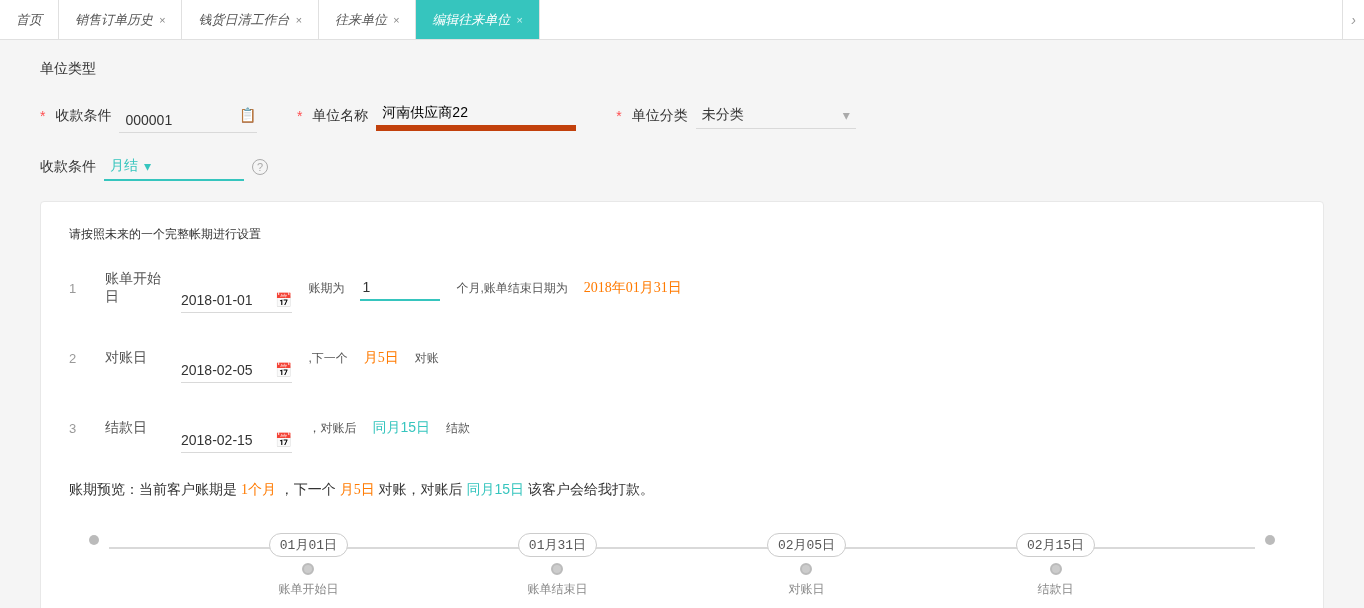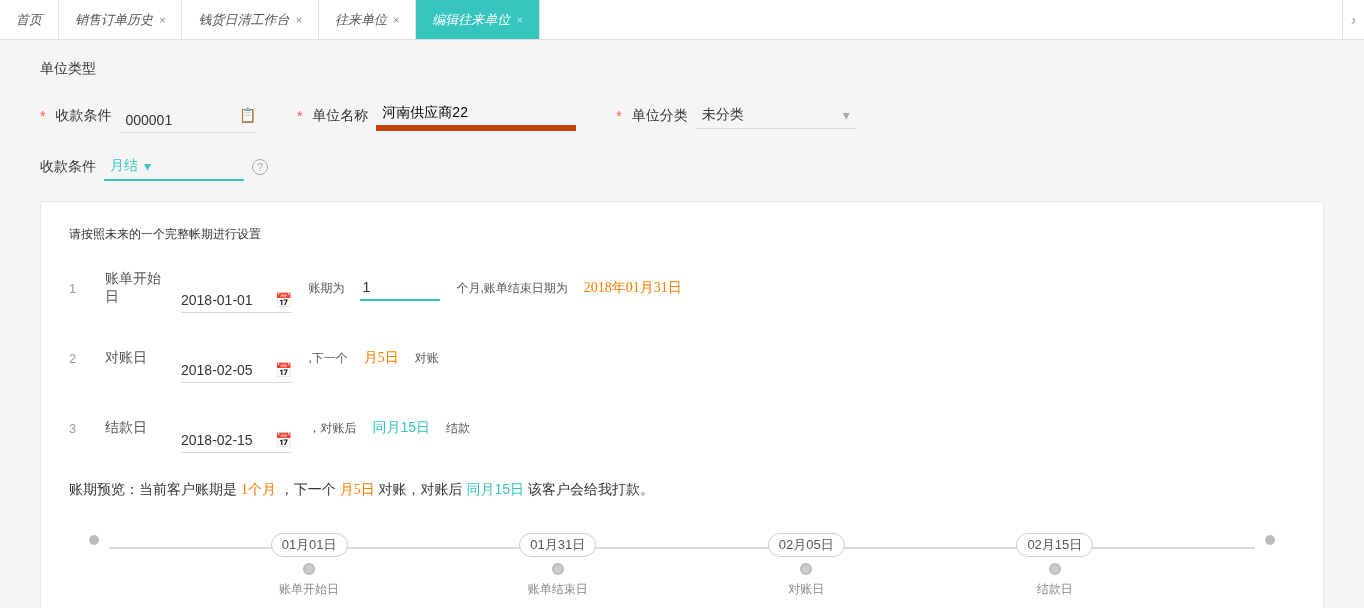--- a/index.html
+++ b/index.html
@@ -293,20 +293,21 @@
       z-index: 1;
     }
     .node-date-box {
       border: 1px solid #ccc;
       border-radius: 12px;
       padding: 2px 10px;
       font-size: 13px;
       color: #555;
       background: #fff;
       white-space: nowrap;
+      font-family: Liberation Mono, monospace;
     }
     .node-label {
       font-size: 12px;
       color: #888;
       white-space: nowrap;
     }
     .timeline-start-dot {
       width: 10px;
       height: 10px;
       border-radius: 50%;

